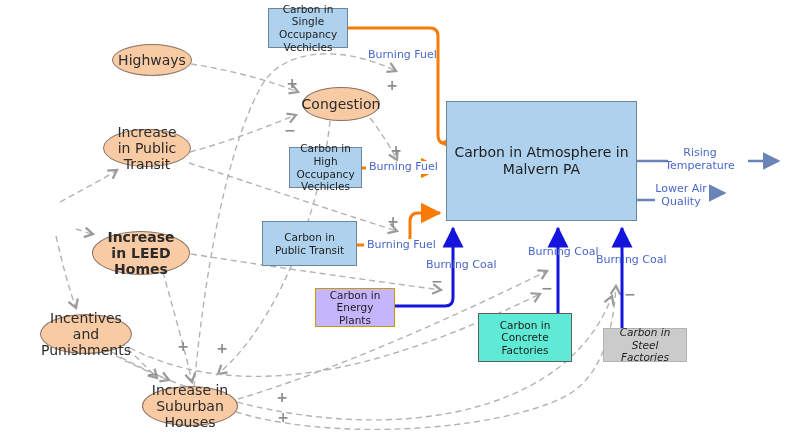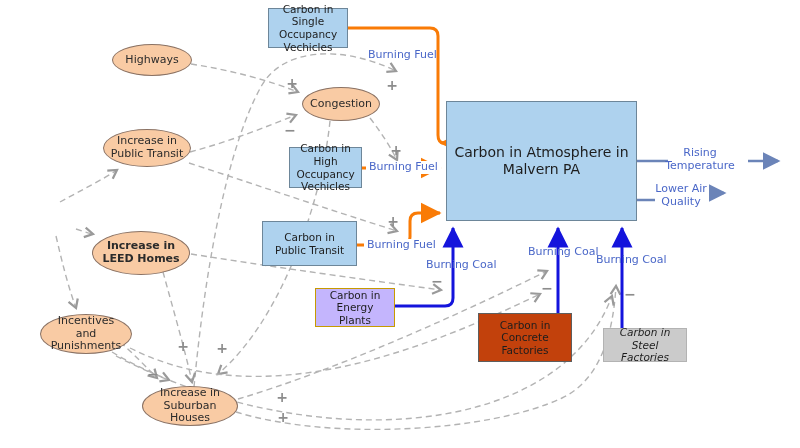--- a/index.html
+++ b/index.html
@@ -5,31 +5,31 @@
   html,body { margin:0; padding:0; background:#fff; }
   #canvas {
     position:relative; width:800px; height:448px; background:#ffffff;
     font-family:"DejaVu Sans","Liberation Sans",sans-serif; overflow:hidden;
   }
   #edges { position:absolute; left:0; top:0; width:800px; height:448px; }
 
   .node {
     position:absolute; background:#F9CBA4; border:1.6px solid #8a7264;
     border-radius:50%; display:flex; align-items:center; justify-content:center;
-    text-align:center; font-size:11px; line-height:1.15; color:#2b2b2b;
+    text-align:center; font-size:14px; line-height:1.15; color:#2b2b2b;
     padding:3px 6px; box-sizing:border-box; cursor:default;
   }
   .stock {
     position:absolute; background:#AED2EE; border:1.6px solid #6d8699;
     display:flex; align-items:center; justify-content:center; text-align:center;
     font-size:10.5px; line-height:1.2; color:#1d1d1d; padding:0 4px;
     box-sizing:border-box;
   }
   .stock.yellow   { background:#c4b5fd; border-color:#C79A00; }
-  .stock.darkgray { background:#c2410c; border-color:#5e5e5e; }
+  .stock.darkgray { background:#5eead4; border-color:#5e5e5e; }
   .stock.litegray { background:#cbcbcb; border-color:#b3b3b3; }
 
   .flow-label {
     position:absolute; color:#4a67c8; font-size:11px; line-height:1.15;
     text-align:center; white-space:nowrap;
   }
   .flow-label.wrap { white-space:normal; }
   .on-line { background:#ffffff; padding:0 3px; }
 
   .sign {

